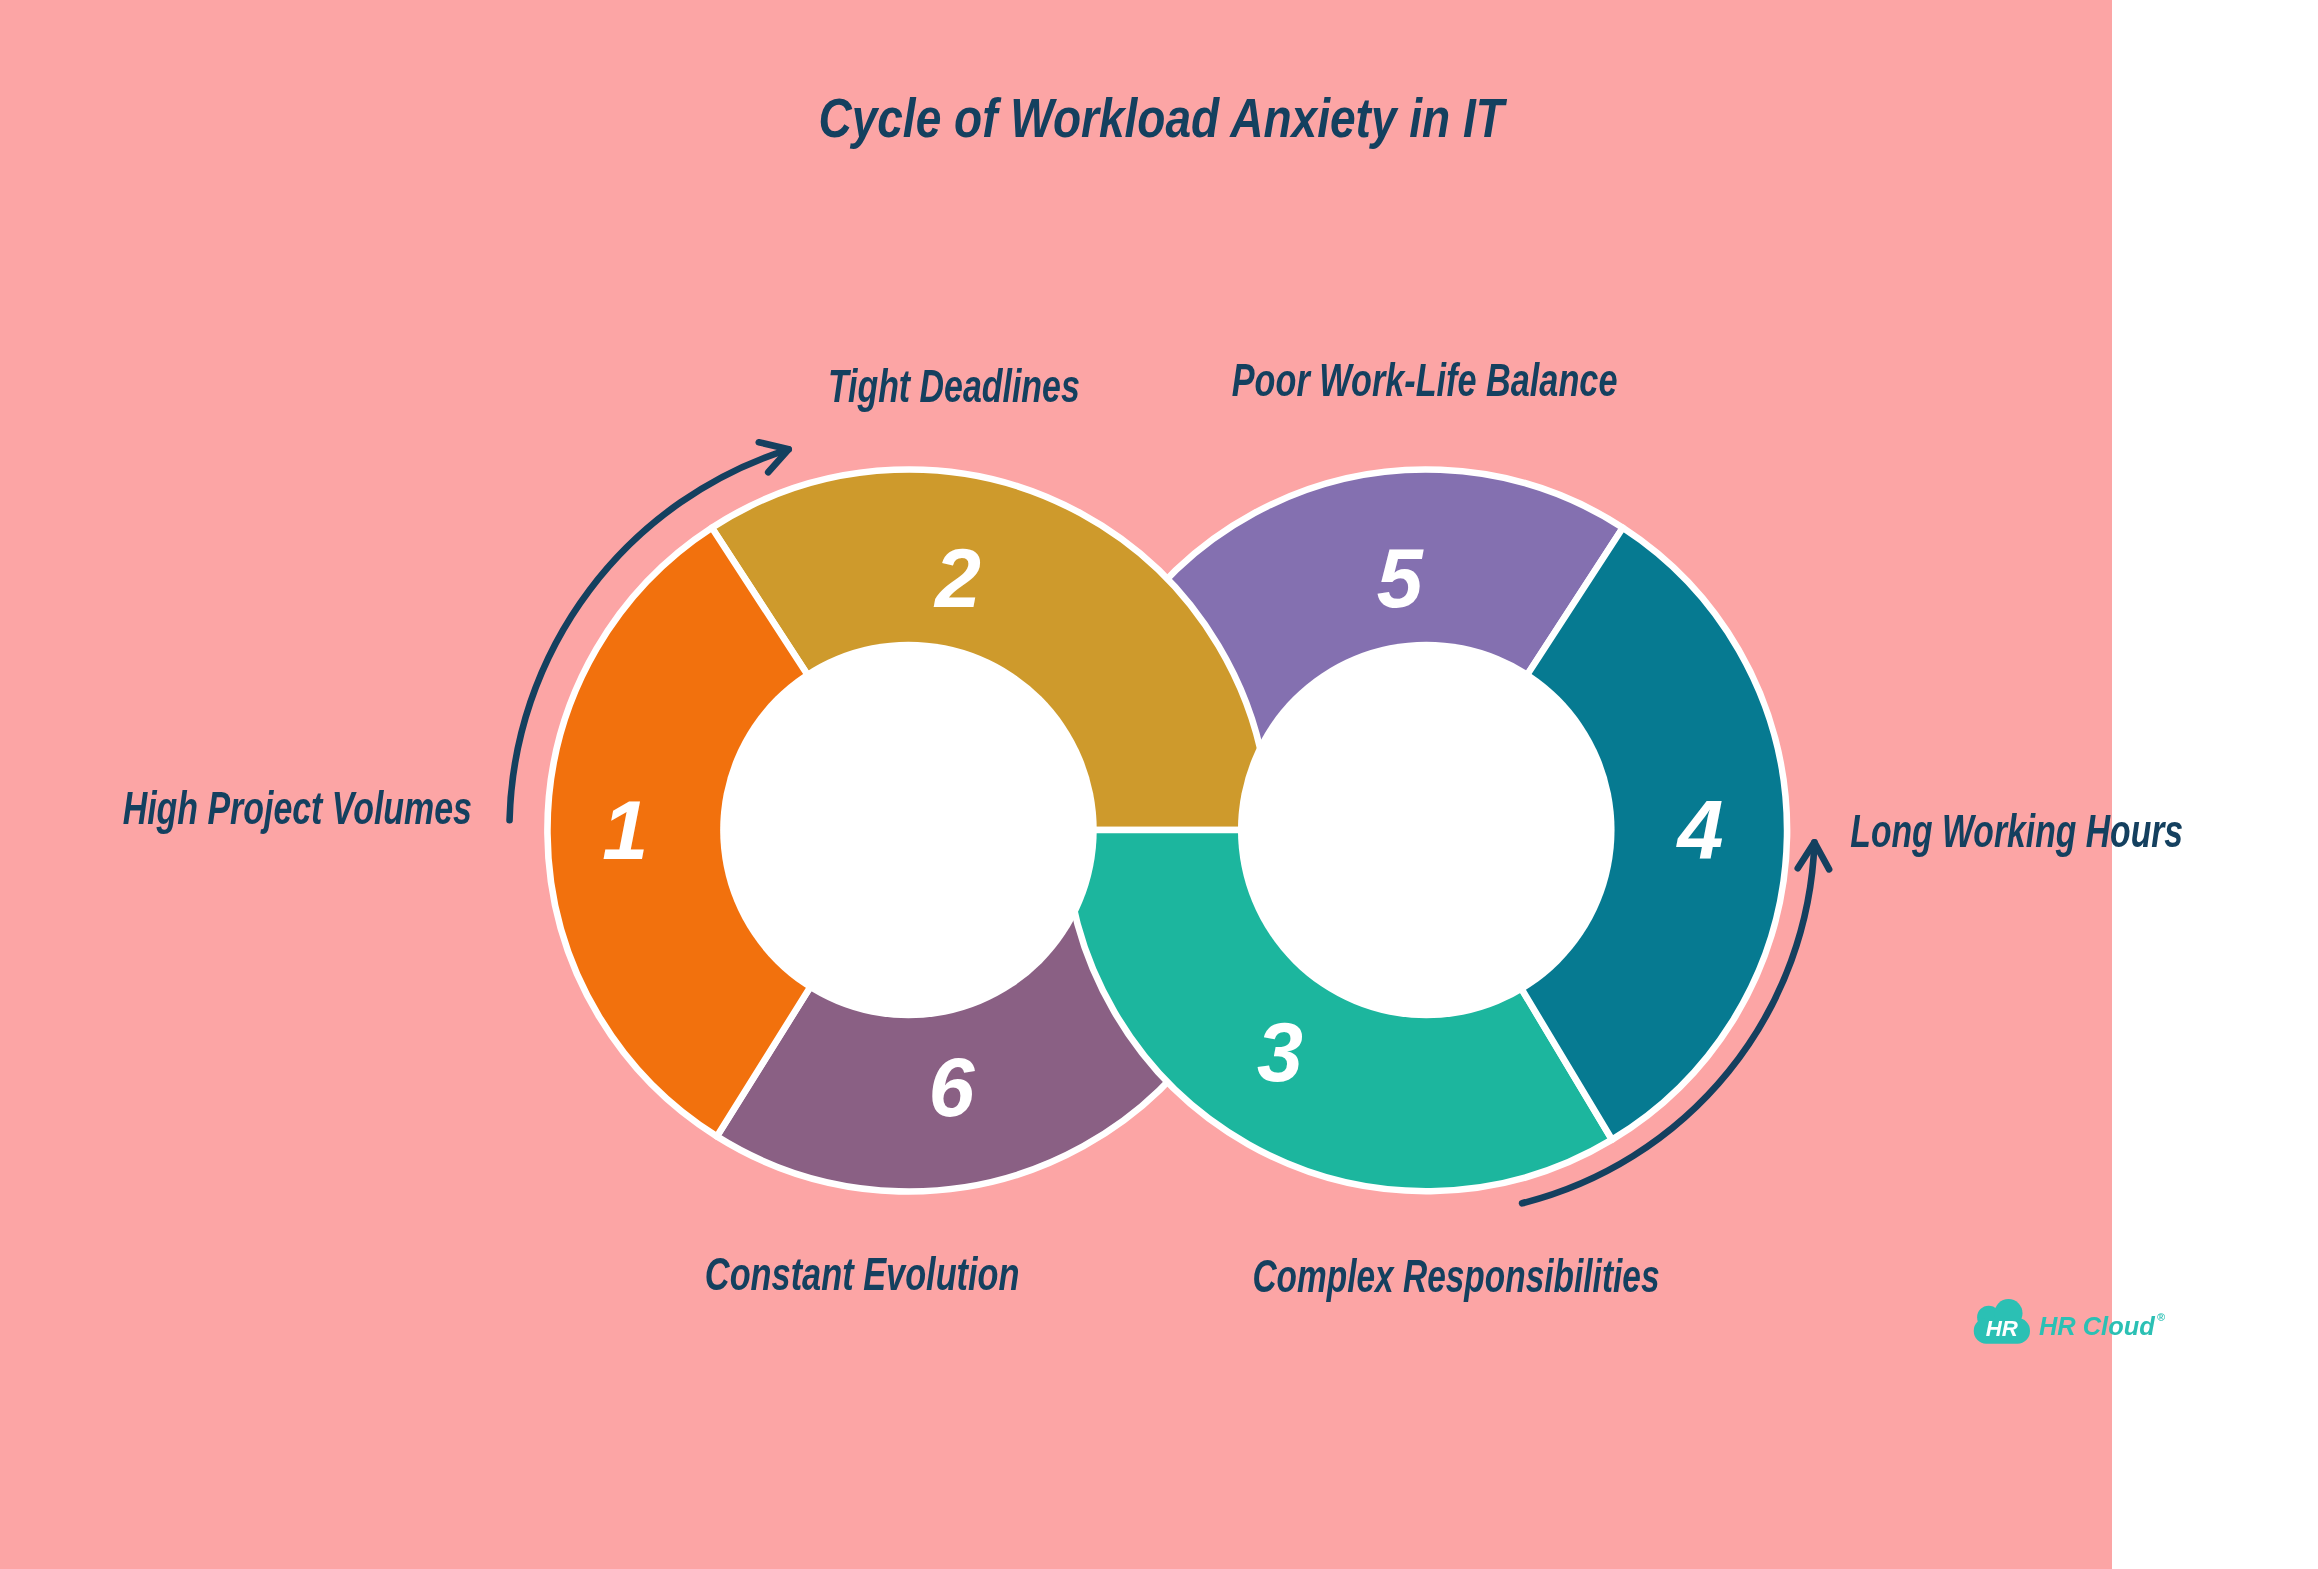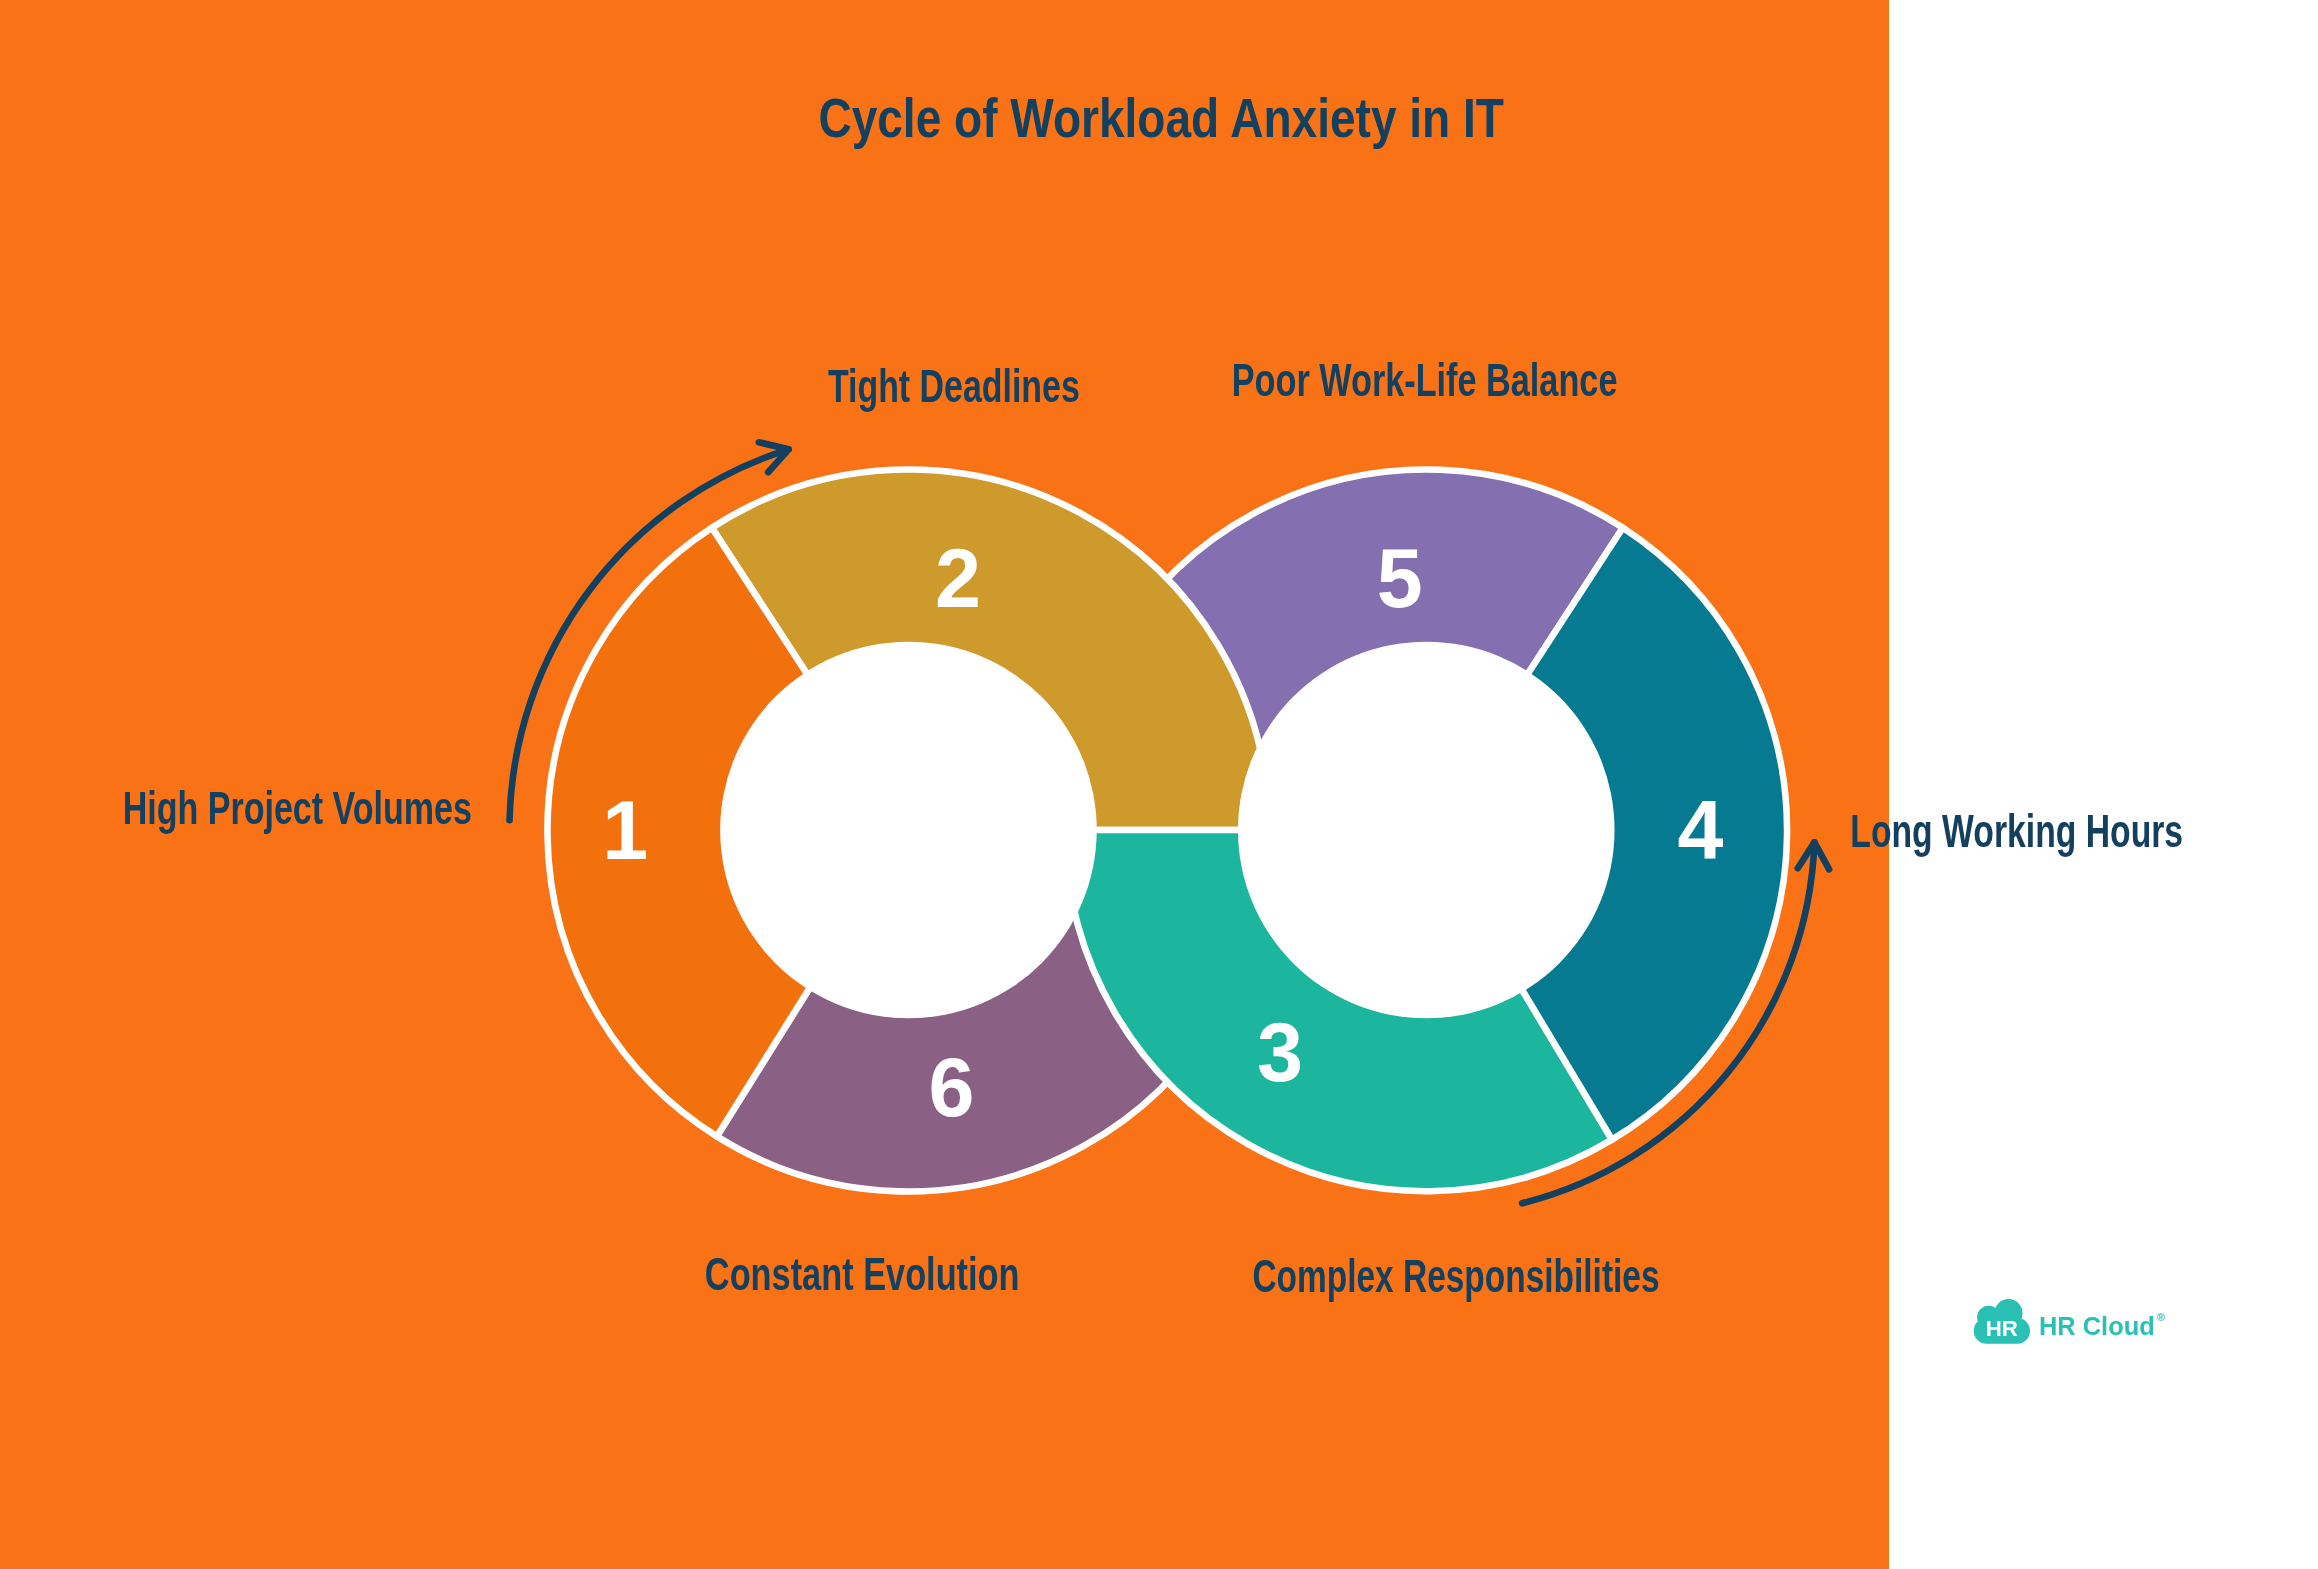--- a/index.html
+++ b/index.html
@@ -5,23 +5,24 @@
   html, body {
     margin: 0;
     padding: 0;
     background: #FFFFFF;
     width: 2319px;
     height: 1570px;
     overflow: hidden;
   }
   .canvas {
     position: relative;
-    width: 1889px;
+    width: 2112px;
     height: 1570px;
-    background: #f97316;
+    background: #fca5a5;
+    font-style: italic;
   }
   svg text {
     font-family: "Liberation Sans", sans-serif;
     font-weight: 700;
   }
   .num {
     font-size: 100px;
     fill: #FFFFFF;
   }
   .lbl {

